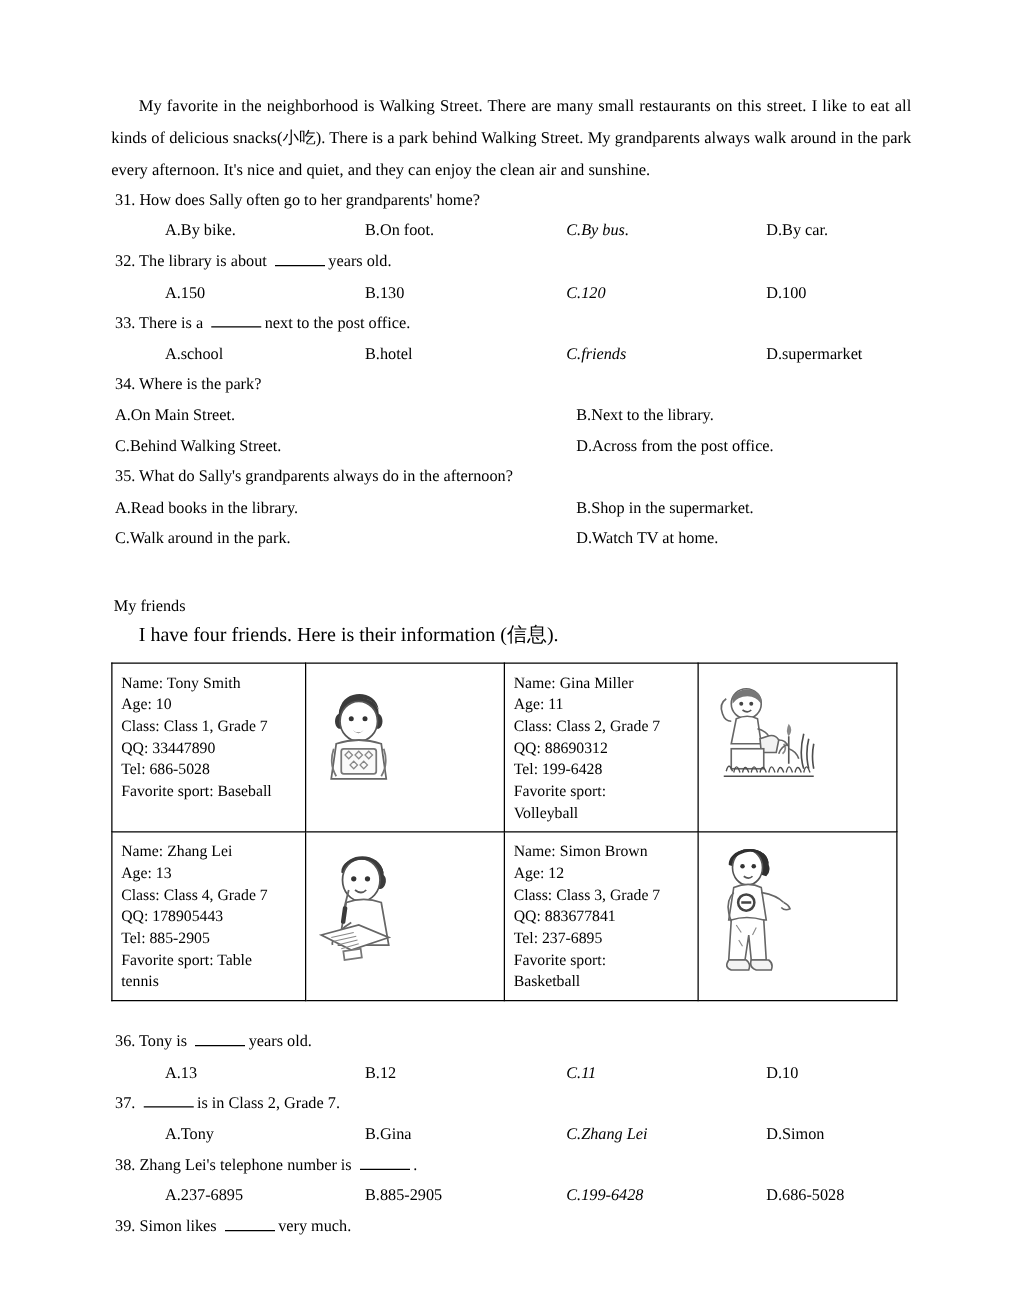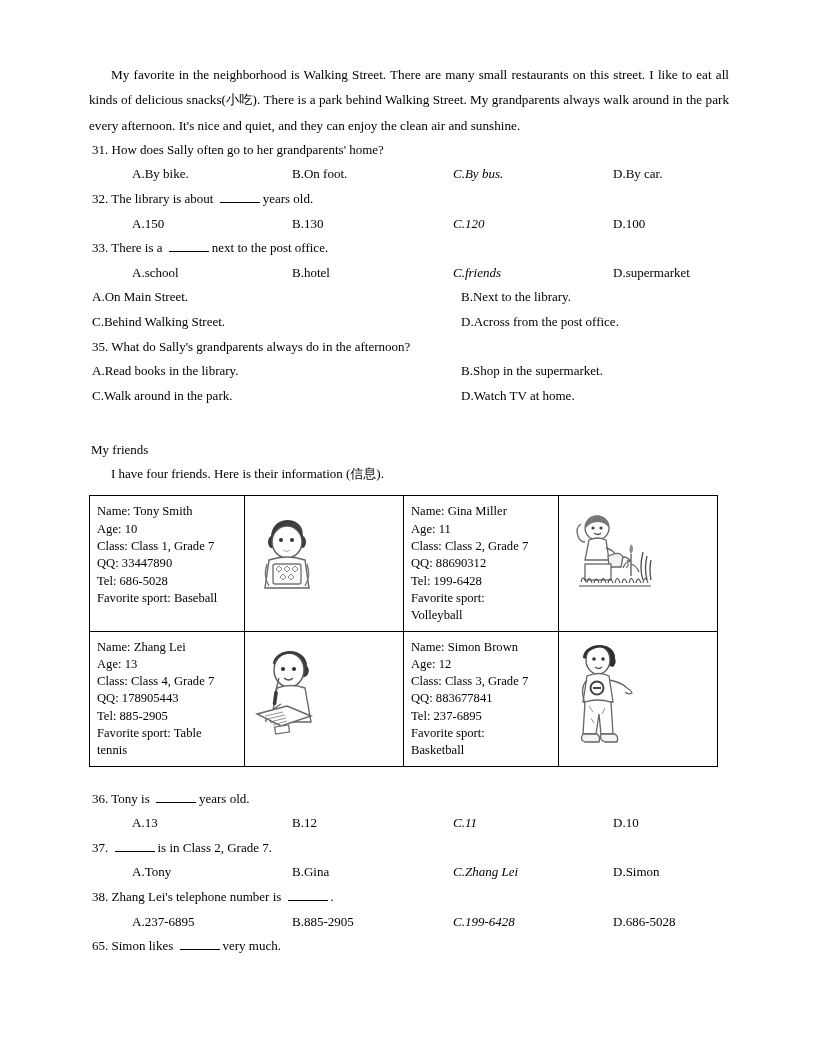--- a/index.html
+++ b/index.html
@@ -10,21 +10,21 @@
   body {
     width: 816px;
     height: 1044px;
     position: relative;
     font-family: "Liberation Serif", "DejaVu Serif", serif;
     color: #000000;
     overflow: hidden;
   }
   .page {
     position: absolute;
-    left: 0; top: 0;
+    left: 0; top: 10px;
     width: 816px;
     height: 899px;
     padding: 0;
   }
   .content {
     position: absolute;
     left: 89px;
     top: 62px;
     width: 640px;
   }
@@ -80,21 +80,21 @@
 
   
   .section-gap { height: 30px; }
   .sect-title {
     font-size: 13px;
     line-height: 24px;
     margin: 0;
     padding-left: 2px;
   }
   .sect-lead {
-    font-size: 13px;
+    font-size: 16px;
     line-height: 24px;
     margin: 0;
     padding-left: 2px;
   }
   .sect-lead .indent { display: inline-block; width: 20px; }
 
   
   .info-table {
     border-collapse: collapse;
     width: 625px;
@@ -155,20 +155,21 @@
           <span>C.120</span>
           <span>D.100</span>
         </div>
         <p class="q-stem"><span>33. There is a</span> <span class="blank"></span><span>next to the post office.</span></p>
         <div class="opts4">
           <span>A.school</span>
           <span>B.hotel</span>
           <span>C.friends</span>
           <span>D.supermarket</span>
         </div>
+        <p class="q-stem"><span>34. Where is the park?</span></p>
         <div class="opts2">
           <span>A.On Main Street.</span>
           <span>B.Next to the library.</span>
         </div>
         <div class="opts2">
           <span>C.Behind Walking Street.</span>
           <span>D.Across from the post office.</span>
         </div>
         <p class="q-stem"><span>35. What do Sally's grandparents always do in the afternoon?</span></p>
         <div class="opts2">
@@ -283,21 +284,21 @@
           <span>C.Zhang Lei</span>
           <span>D.Simon</span>
         </div>
         <p class="q-stem"><span>38. Zhang Lei's telephone number is</span> <span class="blank"></span><span>.</span></p>
         <div class="opts4">
           <span>A.237-6895</span>
           <span>B.885-2905</span>
           <span>C.199-6428</span>
           <span>D.686-5028</span>
         </div>
-        <p class="q-stem"><span>65. Simon likes</span> <span class="blank"></span><span>very much.</span></p>
+        <p class="q-stem"><span>39. Simon likes</span> <span class="blank"></span><span>very much.</span></p>
       </div>
 
   </div>
 </div>
 
 <svg width="0" height="0" style="position:absolute" aria-hidden="true">
   <defs>
 
     <g id="pic-boy-holding-card">
       <g fill="none" stroke="#4a4a4a" stroke-width="1.4">

